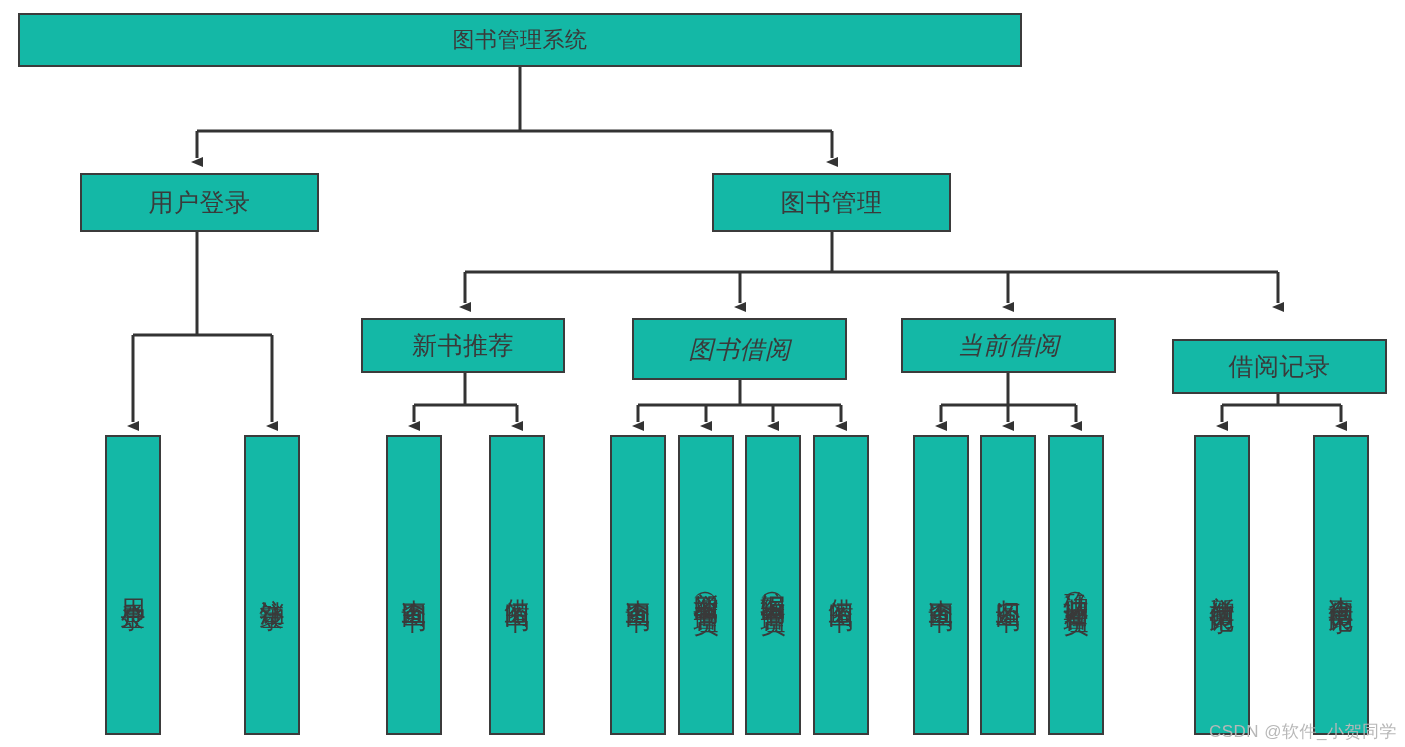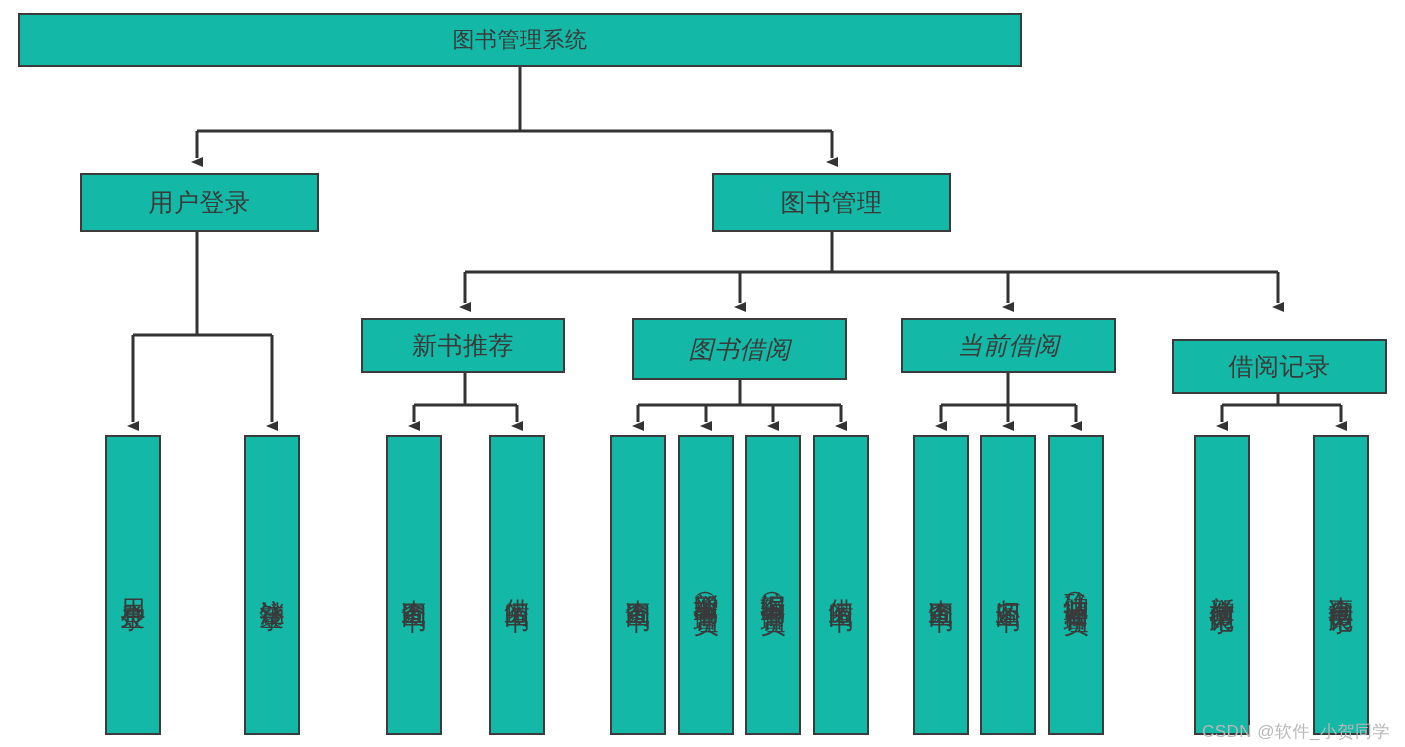--- a/index.html
+++ b/index.html
@@ -44,21 +44,21 @@
   }
   .node.vertical .label {
     writing-mode: vertical-rl;
     text-orientation: upright;
     letter-spacing: 3px;
     white-space: nowrap;
   }
   .node.root .label { font-size: 22px; }
   .watermark {
     position: absolute;
-    right: 15px;
+    right: 8px;
     bottom: 4px;
     font-size: 17px;
     color: #b8b8b8;
     white-space: nowrap;
     letter-spacing: 0.5px;
   }
 </style>
 </head>
 <body>
 

